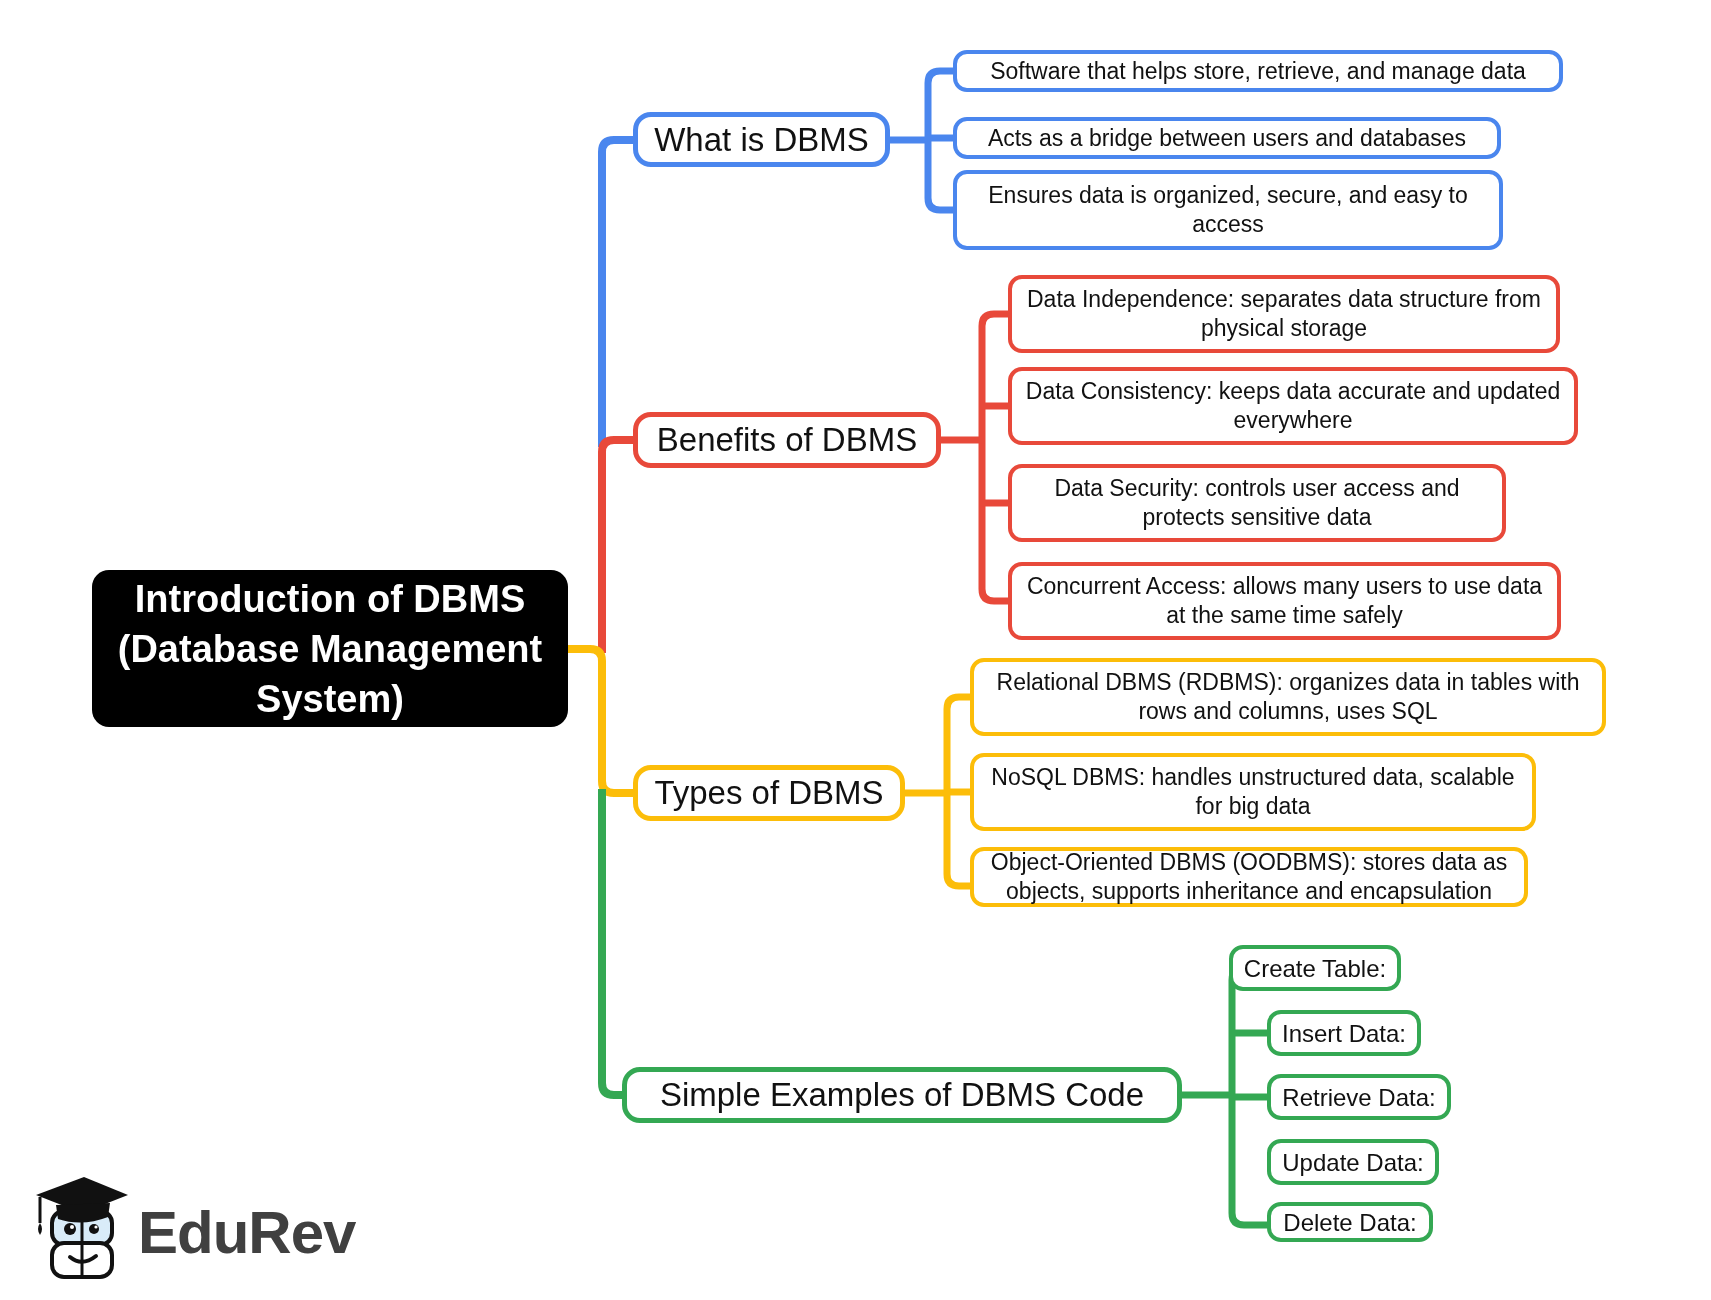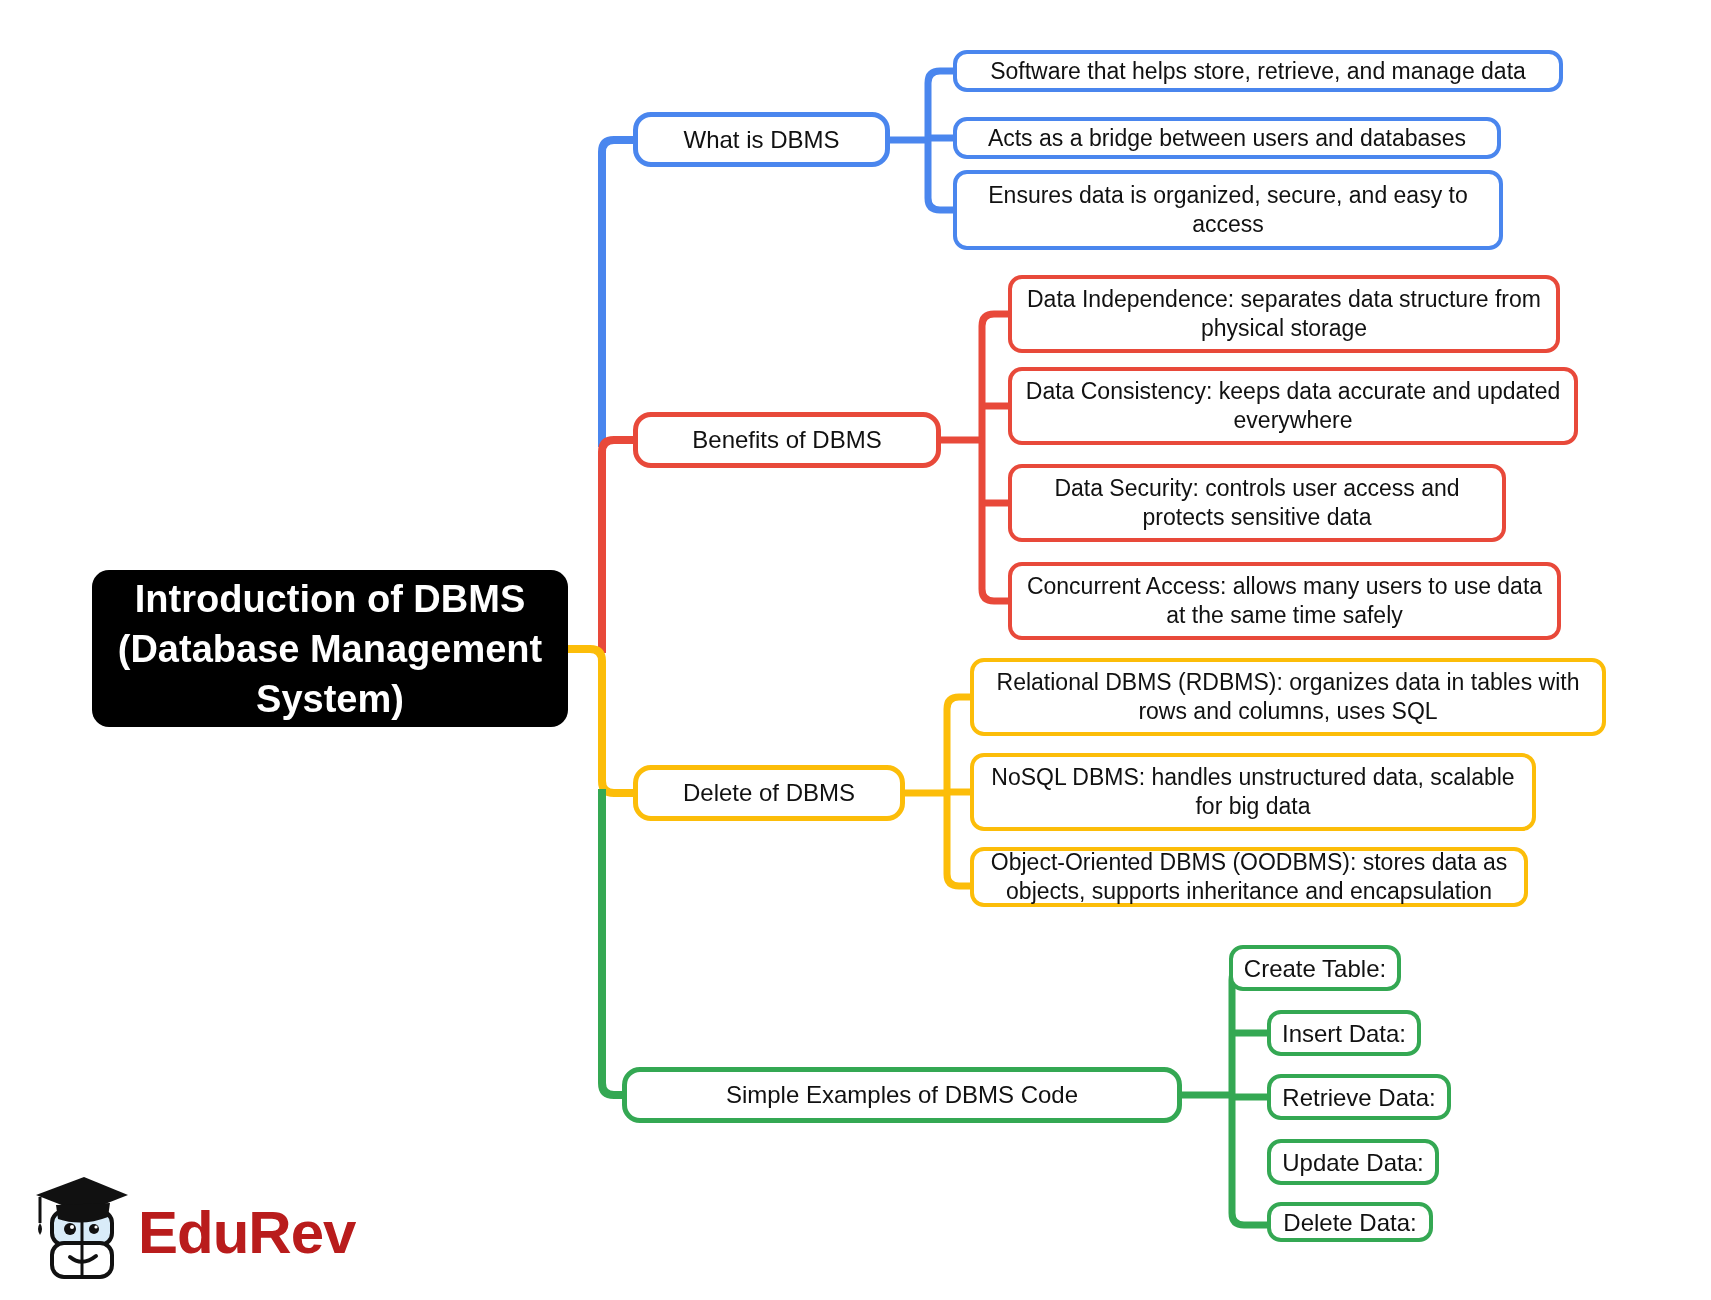--- a/index.html
+++ b/index.html
@@ -24,35 +24,35 @@
   }
   .root-node{
     border-radius:17px;
     font-weight:bold;
     font-size:38px;line-height:50px;
     padding:6px 14px;
   }
   .branch-node{
     border-style:solid;border-width:5px;
     border-radius:18px;
-    font-size:24px;line-height:38px;
+    font-size:33px;line-height:38px;
     padding:2px 10px;
     text-align:right;
   }
   .leaf-node{
     border-style:solid;border-width:4px;
     border-radius:14px;
     font-size:23px;line-height:29px;
     padding:2px 10px;
   }
   .leaf-node.green{font-size:24px;}
   .logo{position:absolute;left:30px;top:1165px;display:flex;align-items:flex-start;}
   .logo-word{
     position:absolute;left:108px;top:36px;
-    font-weight:bold;font-size:60px;line-height:64px;color:#b91c1c;
+    font-weight:bold;font-size:60px;line-height:64px;color:#404040;
     letter-spacing:-1px;
   }
 </style>
 </head>
 <body>
 
 <div id="canvas">
 
   <svg id="connectors" viewBox="0 0 1711 1300" xmlns="http://www.w3.org/2000/svg">
 
@@ -79,21 +79,21 @@
     <path class="sub" d="M 1232 1097 L 1267 1097" style="stroke: rgb(52, 168, 83);"></path>
     <path class="sub" d="M 1182 1095 L 1232 1095" style="stroke: rgb(52, 168, 83);"></path>
   </svg>
 
   <div class="box root-node" style="left: 92px; top: 570px; width: 476px; height: 157px; background: rgb(0, 0, 0); color: rgb(255, 255, 255);">Introduction of DBMS (Database Management System)</div>
 
   <div class="box branch-node" style="left: 633px; top: 112px; width: 257px; height: 55px; border-color: rgb(74, 134, 238);">What is DBMS</div>
 
   <div class="box branch-node" style="left: 633px; top: 412px; width: 308px; height: 56px; border-color: rgb(232, 73, 58);">Benefits of DBMS</div>
 
-  <div class="box branch-node" style="left: 633px; top: 765px; width: 272px; height: 56px; border-color: rgb(252, 189, 9);">Delete of DBMS</div>
+  <div class="box branch-node" style="left: 633px; top: 765px; width: 272px; height: 56px; border-color: rgb(252, 189, 9);">Types of DBMS</div>
 
   <div class="box branch-node" style="left: 622px; top: 1067px; width: 560px; height: 56px; border-color: rgb(52, 168, 83);">Simple Examples of DBMS Code</div>
 
   <div class="box leaf-node" style="left: 953px; top: 50px; width: 610px; height: 42px; border-color: rgb(74, 134, 238);">Software that helps store, retrieve, and manage data</div>
   <div class="box leaf-node" style="left: 953px; top: 117px; width: 548px; height: 42px; border-color: rgb(74, 134, 238);">Acts as a bridge between users and databases</div>
   <div class="box leaf-node" style="left: 953px; top: 170px; width: 550px; height: 80px; border-color: rgb(74, 134, 238);">Ensures data is organized, secure, and easy to access</div>
 
   <div class="box leaf-node" style="left: 1008px; top: 275px; width: 552px; height: 78px; border-color: rgb(232, 73, 58);">Data Independence: separates data structure from physical storage</div>
   <div class="box leaf-node" style="left: 1008px; top: 367px; width: 570px; height: 78px; border-color: rgb(232, 73, 58);">Data Consistency: keeps data accurate and updated everywhere</div>
   <div class="box leaf-node" style="left: 1008px; top: 464px; width: 498px; height: 78px; border-color: rgb(232, 73, 58);">Data Security: controls user access and protects sensitive data</div>

